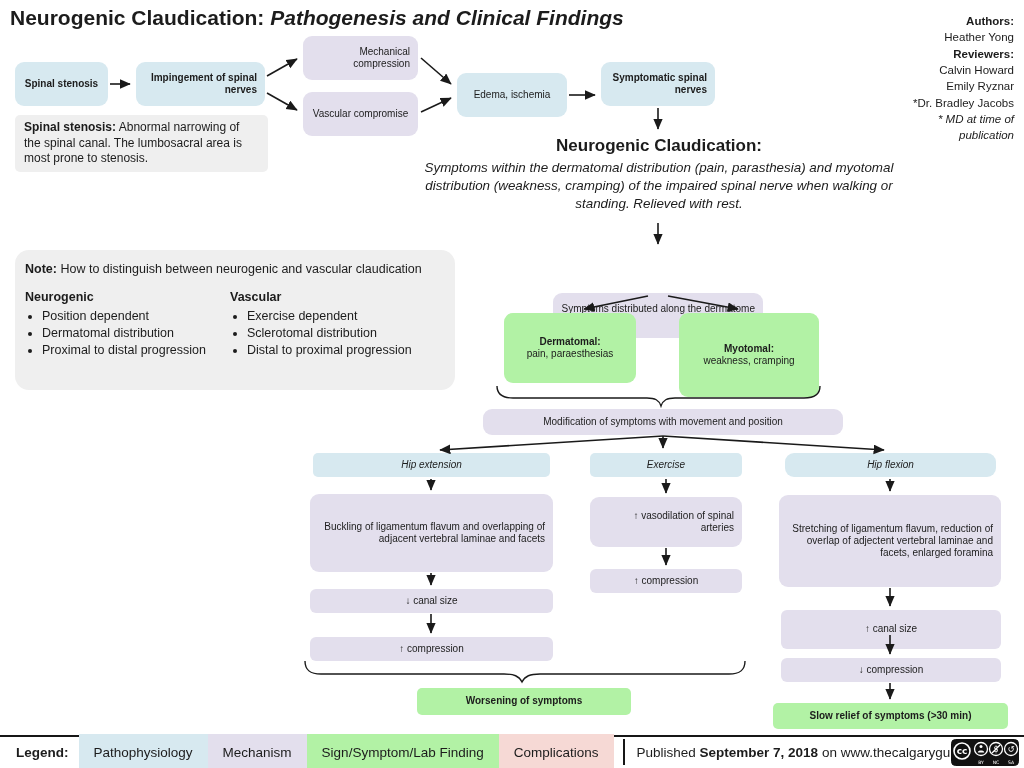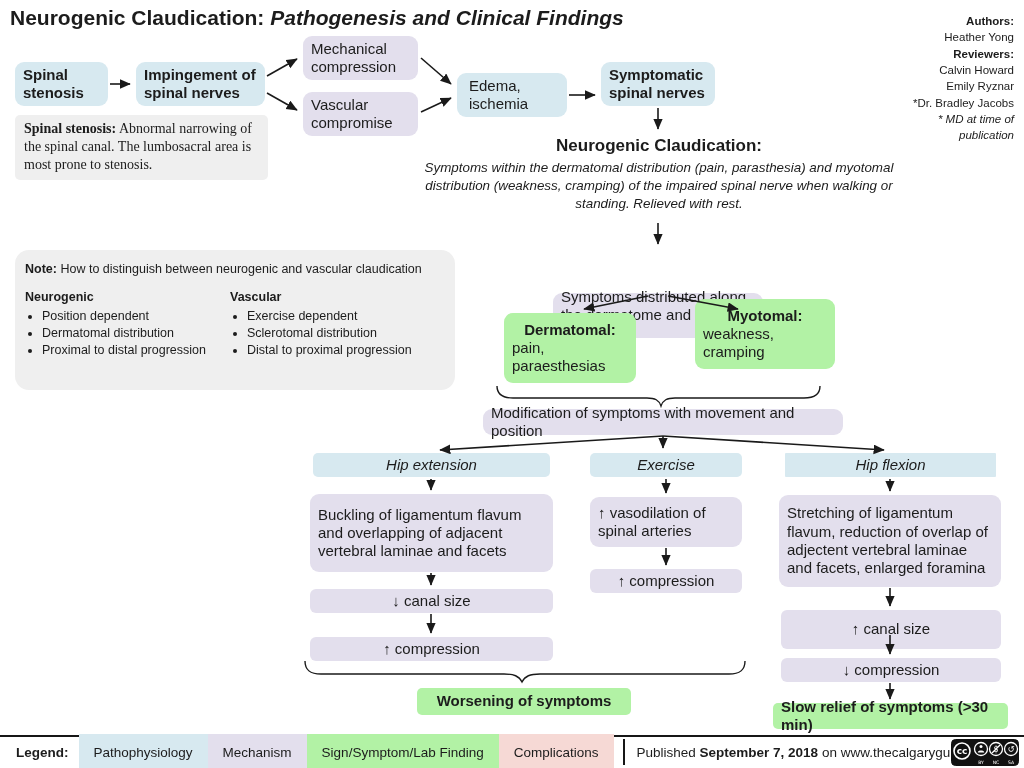--- a/index.html
+++ b/index.html
@@ -1,30 +1,30 @@
 <!DOCTYPE html>
 <html><head>
 <meta charset="utf-8">
 <style>
   html,body{margin:0;padding:0;background:#ffffff;}
   #canvas{position:relative;width:1024px;height:768px;background:#ffffff;overflow:hidden;
           font-family:"Liberation Sans","DejaVu Sans",sans-serif;color:#1c1c1c;}
   .box{position:absolute;display:flex;flex-direction:column;align-items:center;justify-content:center;
-       text-align:left;border-radius:9px;font-size:15px;line-height:1.22;padding:2px 8px;box-sizing:border-box;}
+       text-align:right;border-radius:9px;font-size:10px;line-height:1.22;padding:2px 8px;box-sizing:border-box;}
   .blue{background:#d7e9f0;}
   .lav{background:#e3dfed;}
   .green{background:#b2f2a5;}
   .bold{font-weight:bold;}
   .ital{font-style:italic;}
   #title{position:absolute;left:10px;top:6px;font-size:21px;font-weight:bold;white-space:nowrap;}
   #title .t2{font-style:italic;}
   #credits{position:absolute;right:10px;top:13px;width:130px;text-align:right;font-size:11.5px;line-height:1.42;}
   #credits .ital{font-style:italic;}
   #stenosis-note{position:absolute;left:15px;top:115px;width:253px;background:#efefef;border-radius:5px;
-       padding:5px 9px;font-size:14px;line-height:1.3;box-sizing:border-box;text-align:left;font-family:Liberation Serif, serif;}
+       padding:5px 9px;font-size:12px;line-height:1.3;box-sizing:border-box;text-align:left;}
   #nc-block{position:absolute;left:400px;top:136px;width:518px;text-align:center;}
   #nc-heading{font-size:17px;font-weight:bold;margin-bottom:3px;}
   #nc-desc{font-size:13.4px;font-style:italic;line-height:1.35;}
   #note-box{position:absolute;left:15px;top:250px;width:440px;height:140px;background:#efefef;border-radius:14px;
        padding:11px 10px;box-sizing:border-box;font-size:12.5px;line-height:1.3;text-align:left;}
   #note-box .cols{display:flex;margin-top:12px;}
   #note-box .col1{width:205px;}
   #note-box .col2{flex:1;}
   #note-box h4{margin:0 0 2px 0;font-size:12.5px;}
   #note-box ul{margin:0;padding-left:17px;}
@@ -102,30 +102,30 @@
           <li>Distal to proximal progression</li>
         </ul>
       </div>
     </div>
   </div>
 
   <div class="box green" style="left:504px;top:313px;width:132px;height:70px;">
     <span class="gtitle">Dermatomal:</span>
     <span>pain, paraesthesias</span>
   </div>
-  <div class="box green" style="left:679px;top:299px;width:140px;height:70px;margin-left:16px;">
+  <div class="box green" style="left:679px;top:313px;width:140px;height:84px;">
     <span class="gtitle">Myotomal:</span>
     <span>weakness, cramping</span>
   </div>
 
   <div class="box lav" style="left:483px;top:409px;width:360px;height:26px;">Modification of symptoms with movement and position</div>
 
   <div class="box blue ital" style="left:313px;top:453px;width:237px;height:24px;border-radius:5px;">Hip extension</div>
   <div class="box blue ital" style="left:590px;top:453px;width:152px;height:24px;border-radius:5px;">Exercise</div>
-  <div class="box blue ital" style="left:785px;top:453px;width:211px;height:24px;border-radius:1px;">Hip flexion</div>
+  <div class="box blue ital" style="left:785px;top:453px;width:211px;height:24px;border-radius:9px;">Hip flexion</div>
 
   <div class="box lav" style="left:310px;top:494px;width:243px;height:78px;">Buckling of ligamentum flavum and overlapping of adjacent vertebral laminae and facets</div>
   <div class="box lav" style="left:310px;top:589px;width:243px;height:24px;border-radius:6px;">↓ canal size</div>
   <div class="box lav" style="left:310px;top:637px;width:243px;height:24px;border-radius:6px;">↑ compression</div>
 
   <div class="box lav" style="left:590px;top:497px;width:152px;height:50px;">↑ vasodilation of spinal arteries</div>
   <div class="box lav" style="left:590px;top:569px;width:152px;height:24px;border-radius:6px;">↑ compression</div>
 
   <div class="box lav" style="left:779px;top:495px;width:222px;height:92px;">Stretching of ligamentum flavum, reduction of overlap of adjectent vertebral laminae and facets, enlarged foramina</div>
   <div class="box lav" style="left:781px;top:610px;width:220px;height:39px;border-radius:6px;">↑ canal size</div>

